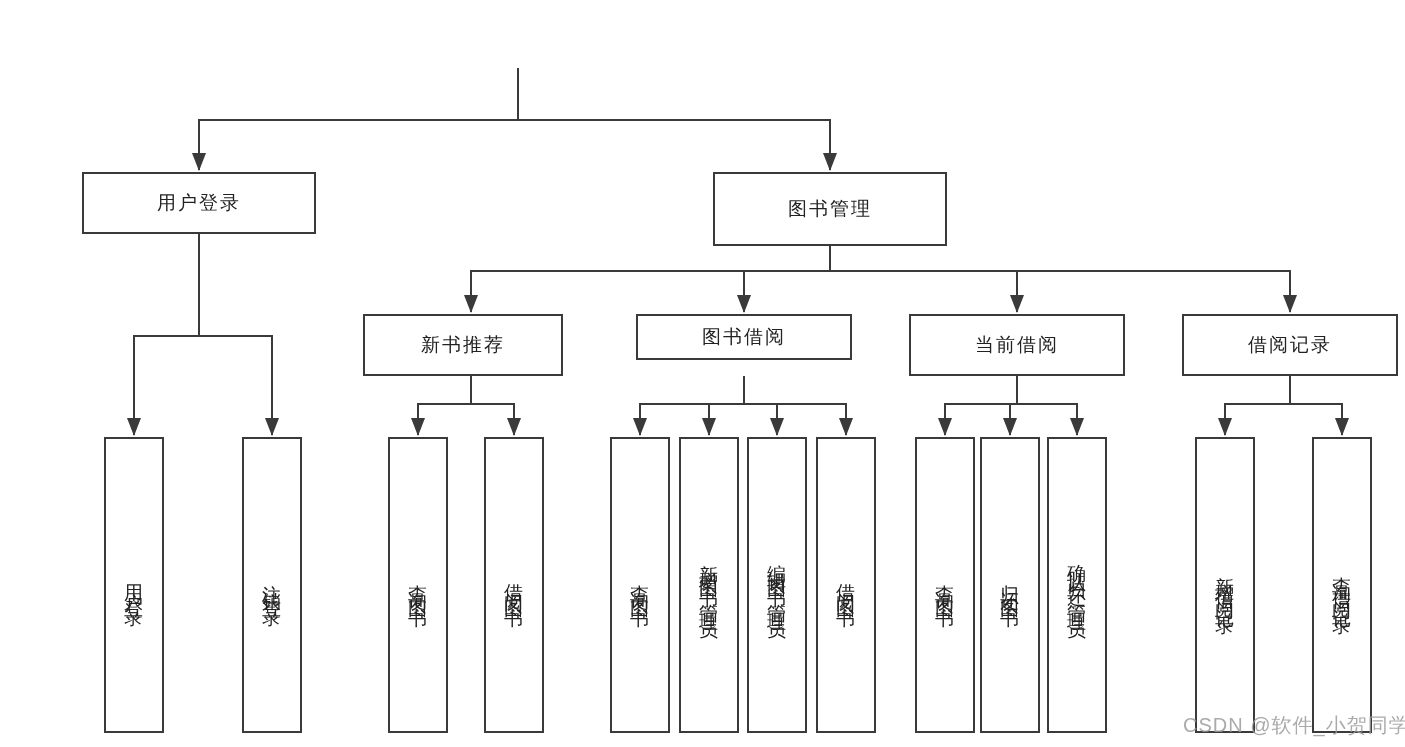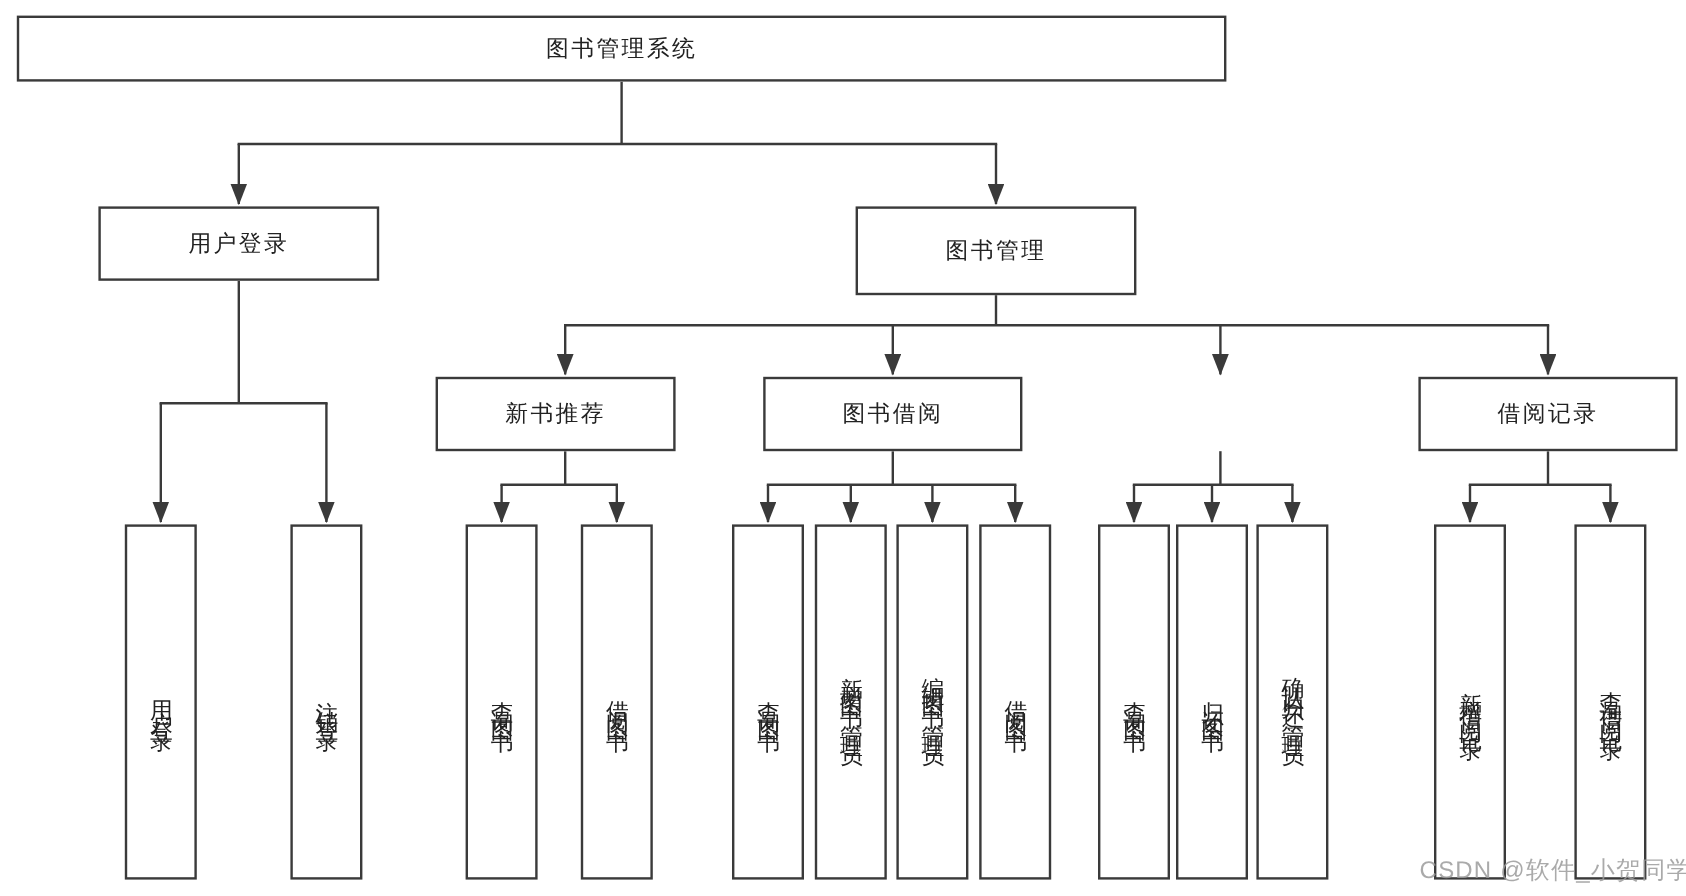--- a/index.html
+++ b/index.html
@@ -99,27 +99,27 @@
     <path class="wire" d="M945 404 V435" marker-end="url(#arrow)"></path>
     <path class="wire" d="M1010 404 V435" marker-end="url(#arrow)"></path>
     <path class="wire" d="M1077 404 V435" marker-end="url(#arrow)"></path>
 
     <path class="wire" d="M1290 376 V404"></path>
     <path class="wire" d="M1224 404 H1343"></path>
     <path class="wire" d="M1225 404 V435" marker-end="url(#arrow)"></path>
     <path class="wire" d="M1342 404 V435" marker-end="url(#arrow)"></path>
   </svg>
 
-  <div class="node" style="left:14px; top:13px; width:1008px; height:55px;">图书管理系统</div>
 
   <div class="node" style="left:82px; top:172px; width:234px; height:62px;">用户登录</div>
   <div class="node" style="left:713px; top:172px; width:234px; height:74px;">图书管理</div>
 
   <div class="node" style="left:363px; top:314px; width:200px; height:62px;">新书推荐</div>
-  <div class="node" style="left:636px; top:314px; width:216px; height:62px;">图书借阅</div>
+  <div class="node" style="left:636px; top:314px; width:216px; height:46px;">图书借阅</div>
+  <div class="node" style="left:909px; top:314px; width:216px; height:62px;">当前借阅</div>
   <div class="node" style="left:1182px; top:314px; width:216px; height:62px;">借阅记录</div>
 
   <div class="node leaf" style="left:104px; top:437px; width:60px; height:296px;">用户登录</div>
   <div class="node leaf" style="left:242px; top:437px; width:60px; height:296px;">注销登录</div>
 
   <div class="node leaf" style="left:388px; top:437px; width:60px; height:296px;">查询图书</div>
   <div class="node leaf" style="left:484px; top:437px; width:60px; height:296px;">借阅图书</div>
 
   <div class="node leaf" style="left:610px; top:437px; width:60px; height:296px;">查询图书</div>
   <div class="node leaf" style="left:679px; top:437px; width:60px; height:296px;">新增图书（管理员）</div>

